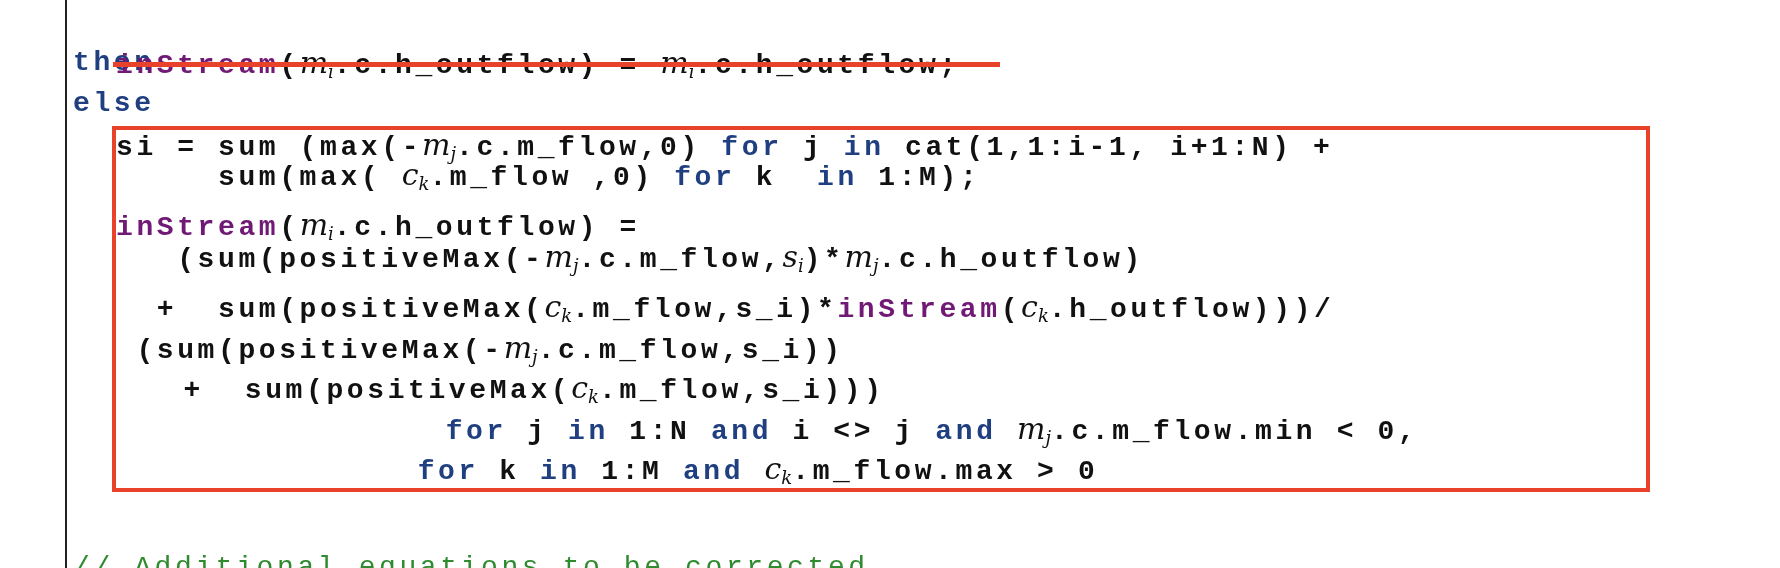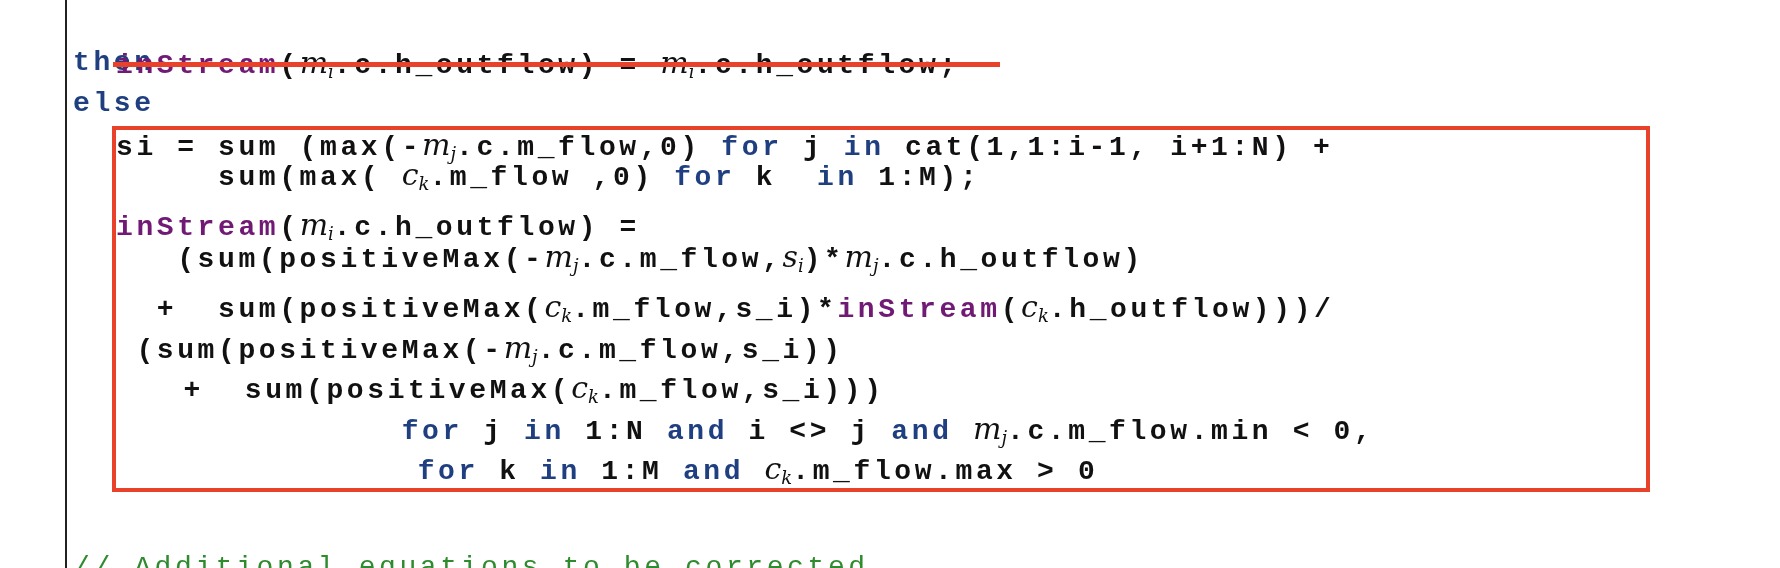--- a/index.html
+++ b/index.html
@@ -40,17 +40,17 @@
 <div class="line" style="left:116px; top:205px;"><span class="fn">inStream</span><span>(</span><span class="math"><span>m</span><sub>i</sub></span><span>.c.h_outflow) =</span></div>
 
 <div class="line" style="left:116px; top:237px;"><span>   (sum(positiveMax(-</span><span class="math"><span>m</span><sub>j</sub></span><span>.c.m_flow,</span><span class="math"><span>s</span><sub>i</sub></span><span>)*</span><span class="math"><span>m</span><sub>j</sub></span><span>.c.h_outflow)</span></div>
 
 <div class="line" style="left:116px; top:287px;"><span>  +  sum(positiveMax(</span><span class="math"><span>c</span><sub>k</sub></span><span>.m_flow,s_i)*</span><span class="fn">inStream</span><span>(</span><span class="math"><span>c</span><sub>k</sub></span><span>.h_outflow)))/</span></div>
 
 <div class="line" style="left:116px; top:328px;"><span> (sum(positiveMax(-</span><span class="math"><span>m</span><sub>j</sub></span><span>.c.m_flow,s_i))</span></div>
 
 <div class="line" style="left:102px; top:368px;"><span>    +  sum(positiveMax(</span><span class="math"><span>c</span><sub>k</sub></span><span>.m_flow,s_i)))</span></div>
 
-<div class="line" style="left:116px; top:409px;"><span>              </span><span class="kw">for</span><span> j </span><span class="kw">in</span><span> 1:N </span><span class="kw">and</span><span> i &lt;&gt; j </span><span class="kw">and</span><span> </span><span class="math"><span>m</span><sub>j</sub></span><span>.c.m_flow.min &lt; 0,</span></div>
+<div class="line" style="left:116px; top:409px;padding-left:44px;"><span>              </span><span class="kw">for</span><span> j </span><span class="kw">in</span><span> 1:N </span><span class="kw">and</span><span> i &lt;&gt; j </span><span class="kw">and</span><span> </span><span class="math"><span>m</span><sub>j</sub></span><span>.c.m_flow.min &lt; 0,</span></div>
 
 <div class="line" style="left:132px; top:449px;"><span>              </span><span class="kw">for</span><span> k </span><span class="kw">in</span><span> 1:M </span><span class="kw">and</span><span> </span><span class="math"><span>c</span><sub>k</sub></span><span>.m_flow.max &gt; 0</span></div>
 
 <div class="line cm" style="left:73px; top:548px;">// Additional equations to be corrected</div>
 
 </body></html>

